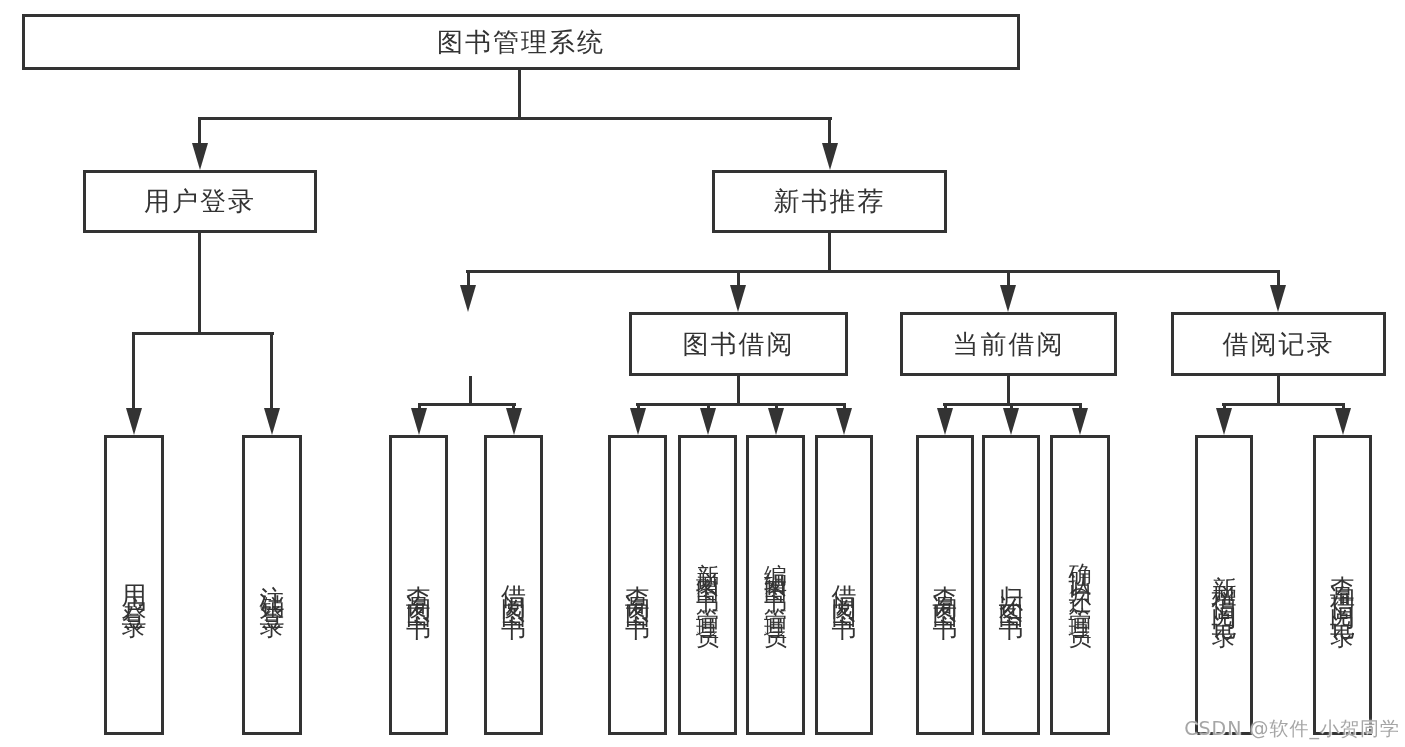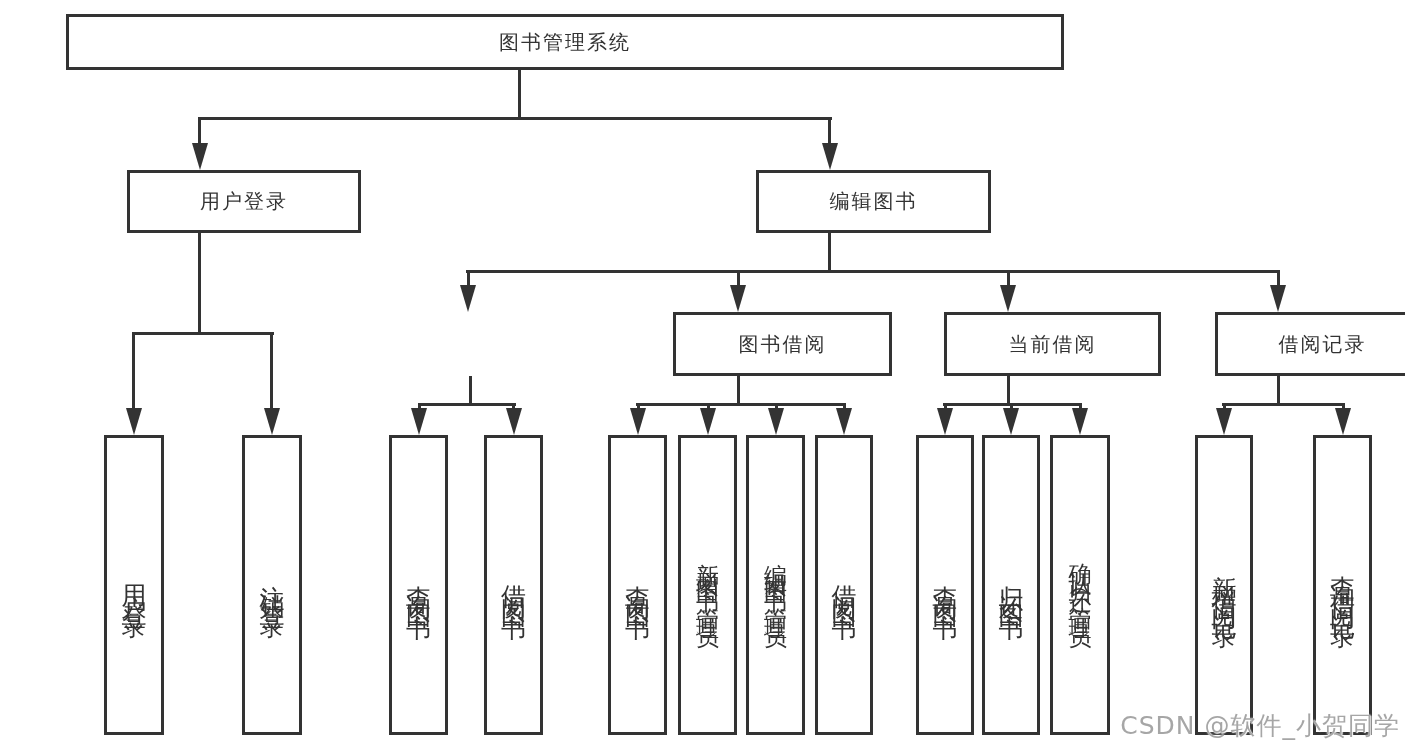--- a/index.html
+++ b/index.html
@@ -7,38 +7,38 @@
   body { font-family:"DejaVu Sans","Liberation Sans",sans-serif; }
   .canvas {
     position:relative; width:1405px; height:747px;
     background:#ffffff; overflow:hidden;
   }
   .box {
     position:absolute; border:3px solid #333333; background:#ffffff;
     display:flex; align-items:center; justify-content:center;
     color:#333333;
   }
-  .hbox { font-size:20px; letter-spacing:2px;margin-left:44px; }
+  .hbox { font-size:26px; letter-spacing:2px; }
   .vtext {
     display:block;
     writing-mode:vertical-rl; text-orientation:mixed;
     font-size:25px; letter-spacing:10px; line-height:1;
     color:#333333;
   }
   .v9 { font-size:23px; letter-spacing:9px; }
   .lv { position:absolute; width:3px; background:#333333; }
   .lh { position:absolute; height:3px; background:#333333; }
   .ah {
     position:absolute; width:0; height:0;
     border-left:8px solid transparent; border-right:8px solid transparent;
     border-top:27px solid #333333;
   }
   .watermark {
     position:absolute; right:5px; bottom:5px;
-    font-size:25px; color:#a6a6a6; letter-spacing:1px;
+    font-size:19px; color:#a6a6a6; letter-spacing:1px;
     text-shadow:0 0 2px #ffffff, 1px 1px 1px #ffffff;
     z-index:10; white-space:nowrap;
   }
 </style>
 </head>
 <body>
 
 <div class="canvas">
 
   <div class="box hbox" style="left:22px;top:14px;width:998px;height:56px">
@@ -49,21 +49,21 @@
   <div class="lh" style="left:198px;top:117px;width:634px"></div>
   <div class="lv" style="left:198px;top:117px;height:29px"></div>
   <div class="ah" style="left:192px;top:143px"></div>
   <div class="lv" style="left:828px;top:117px;height:29px"></div>
   <div class="ah" style="left:822px;top:143px"></div>
 
   <div class="box hbox" style="left:83px;top:170px;width:234px;height:63px">
     <span>用户登录</span>
   </div>
   <div class="box hbox" style="left:712px;top:170px;width:235px;height:63px">
-    <span>编辑图书</span>
+    <span>新书推荐</span>
   </div>
 
   <div class="lv" style="left:198px;top:233px;height:100px"></div>
   <div class="lh" style="left:132px;top:332px;width:142px"></div>
   <div class="lv" style="left:132px;top:332px;height:77px"></div>
   <div class="ah" style="left:126px;top:408px"></div>
   <div class="lv" style="left:270px;top:332px;height:77px"></div>
   <div class="ah" style="left:264px;top:408px"></div>
 
   <div class="lv" style="left:828px;top:233px;height:40px"></div>

